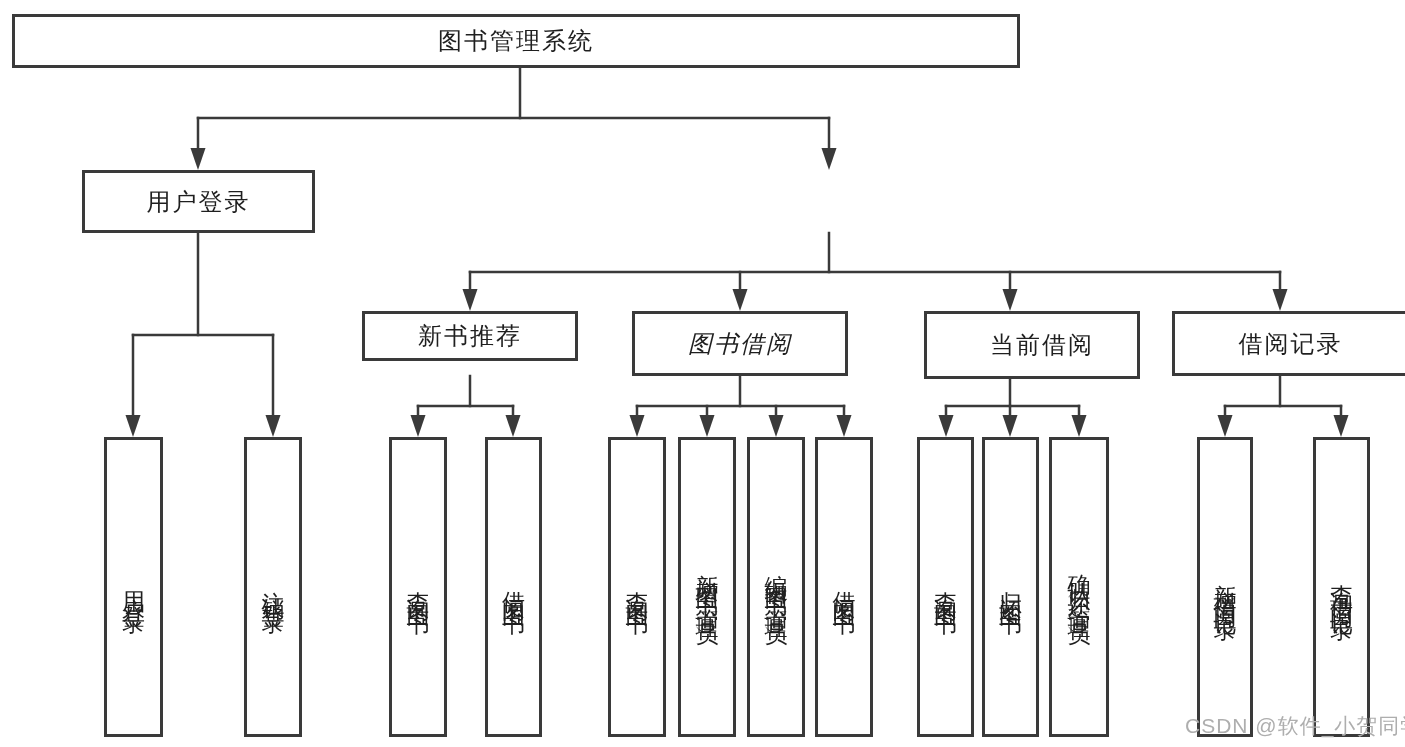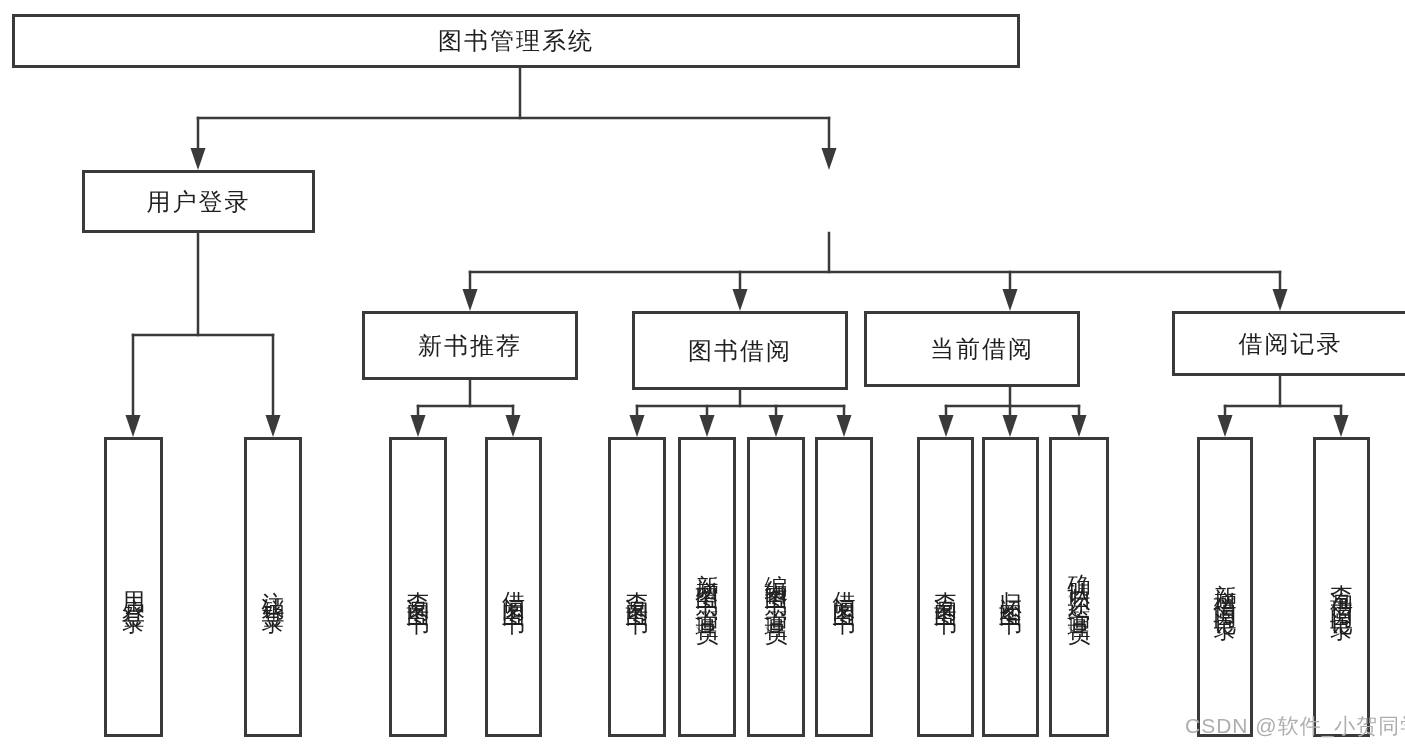--- a/index.html
+++ b/index.html
@@ -125,23 +125,23 @@
       <path d="M1071.5 415 L1086.5 415 L1079 437 Z"></path>
       <path d="M1217.5 415 L1232.5 415 L1225 437 Z"></path>
       <path d="M1333.5 415 L1348.5 415 L1341 437 Z"></path>
     </g>
   </svg>
 
   <div class="node h-node root-node" style="left:12px; top:14px; width:1008px; height:54px;">图书管理系统</div>
 
   <div class="node h-node" style="left:82px; top:170px; width:233px; height:63px;">用户登录</div>
 
-  <div class="node h-node" style="left:362px; top:311px; width:216px; height:69px;">新书推荐</div>
-  <div class="node h-node" style="left:632px; top:311px; width:216px; height:79px;">图书借阅</div>
-  <div class="node h-node" style="left:864px; top:311px; width:216px; height:76px;padding-left:20px;">当前借阅</div>
+  <div class="node h-node" style="left:362px; top:311px; width:216px; height:50px;">新书推荐</div>
+  <div class="node h-node" style="left:632px; top:311px; width:216px; height:65px;font-style:italic;">图书借阅</div>
+  <div class="node h-node" style="left:924px; top:311px; width:216px; height:68px;padding-left:20px;">当前借阅</div>
   <div class="node h-node" style="left:1172px; top:311px; width:237px; height:65px;">借阅记录</div>
 
   <div class="node v-node" style="left:104px; top:437px; width:59px; height:300px;">用户登录</div>
   <div class="node v-node" style="left:244px; top:437px; width:58px; height:300px;">注销登录</div>
 
   <div class="node v-node" style="left:389px; top:437px; width:58px; height:300px;">查询图书</div>
   <div class="node v-node" style="left:485px; top:437px; width:57px; height:300px;">借阅图书</div>
 
   <div class="node v-node" style="left:608px; top:437px; width:58px; height:300px;">查询图书</div>
   <div class="node v-node" style="left:678px; top:437px; width:58px; height:300px;">新增图书（管理员）</div>

